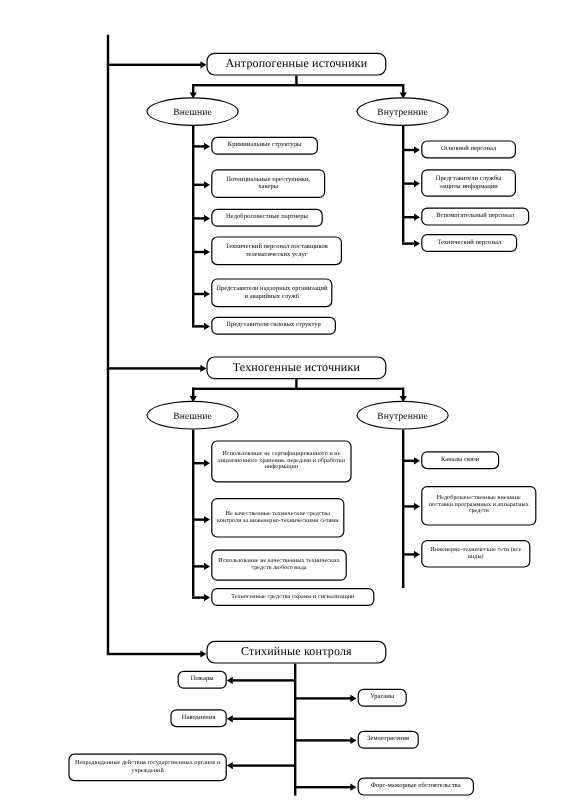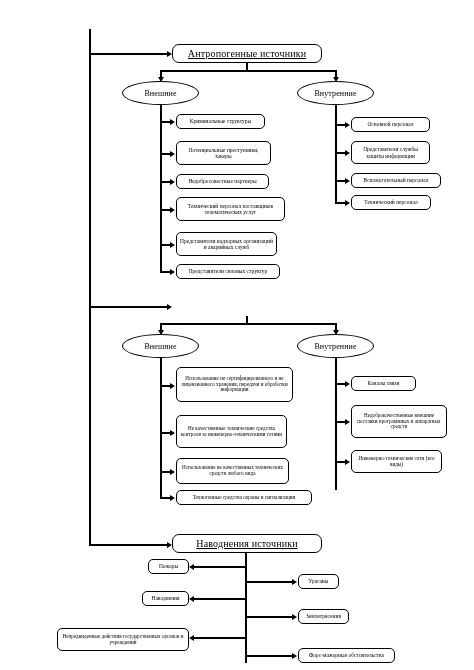--- a/index.html
+++ b/index.html
@@ -35,21 +35,20 @@
     border-radius:0;
     font-weight:bold;
     font-size:10.5px;
     letter-spacing:.1px;
   }
   .cat{
     border-width:1.9px;
     border-radius:7px;
     font-size:10px;
     letter-spacing:.15px;
-    text-decoration:underline;
   }
   .leaf{
     border-width:1.5px;
     border-radius:5px;
     font-size:5.4px;
     letter-spacing:.05px;
   }
   .leaf.tiny{font-size:5.1px;}
 
   
@@ -185,20 +184,23 @@
 
   <div class="ln h" style="left:335px;top:202px;width:11px;"></div>
   <div class="arr arr-r" style="left:345px;top:199.7px;"></div>
   <div class="node leaf" style="left:351px;top:195px;width:80px;height:15px;">
     <span>Технический персонал</span>
   </div>
 
   <div class="ln h" style="left:89px;top:306px;width:79px;"></div>
   <div class="arr arr-r" style="left:167px;top:303.7px;"></div>
 
+  <div class="node cat" style="left:172px;top:297px;width:150px;height:19px;">
+    <span>Техногенные источники</span>
+  </div>
 
   <div class="ln v" style="left:246px;top:316px;height:8px;"></div>
   <div class="ln h" style="left:160px;top:323px;width:176px;"></div>
   <div class="ln v" style="left:160px;top:323px;height:8px;"></div>
   <div class="arr arr-d" style="left:157.7px;top:330px;"></div>
   <div class="ln v" style="left:335px;top:323px;height:8px;"></div>
   <div class="arr arr-d" style="left:332.7px;top:330px;"></div>
 
   <div class="ellipse" style="left:122px;top:334px;width:77px;height:24px;">
     <span>Внешние</span>
@@ -250,21 +252,21 @@
   <div class="ln h" style="left:335px;top:461px;width:11px;"></div>
   <div class="arr arr-r" style="left:345px;top:458.7px;"></div>
   <div class="node leaf tiny" style="left:351px;top:450px;width:91px;height:23px;">
     <span>Инженерно-технические сети (все виды)</span>
   </div>
 
   <div class="ln h" style="left:89px;top:544px;width:79px;"></div>
   <div class="arr arr-r" style="left:167px;top:541.7px;"></div>
 
   <div class="node cat" style="left:172px;top:534px;width:150px;height:19px;">
-    <span>Наводнения источники</span>
+    <span>Стихийные контроля</span>
   </div>
 
   <div class="ln v" style="left:245px;top:553px;height:110px;"></div>
 
   <div class="ln h" style="left:194px;top:566px;width:52px;"></div>
   <div class="arr arr-l" style="left:189px;top:563.7px;"></div>
   <div class="node leaf" style="left:148px;top:559px;width:41px;height:15px;">
     <span>Пожары</span>
   </div>
 

